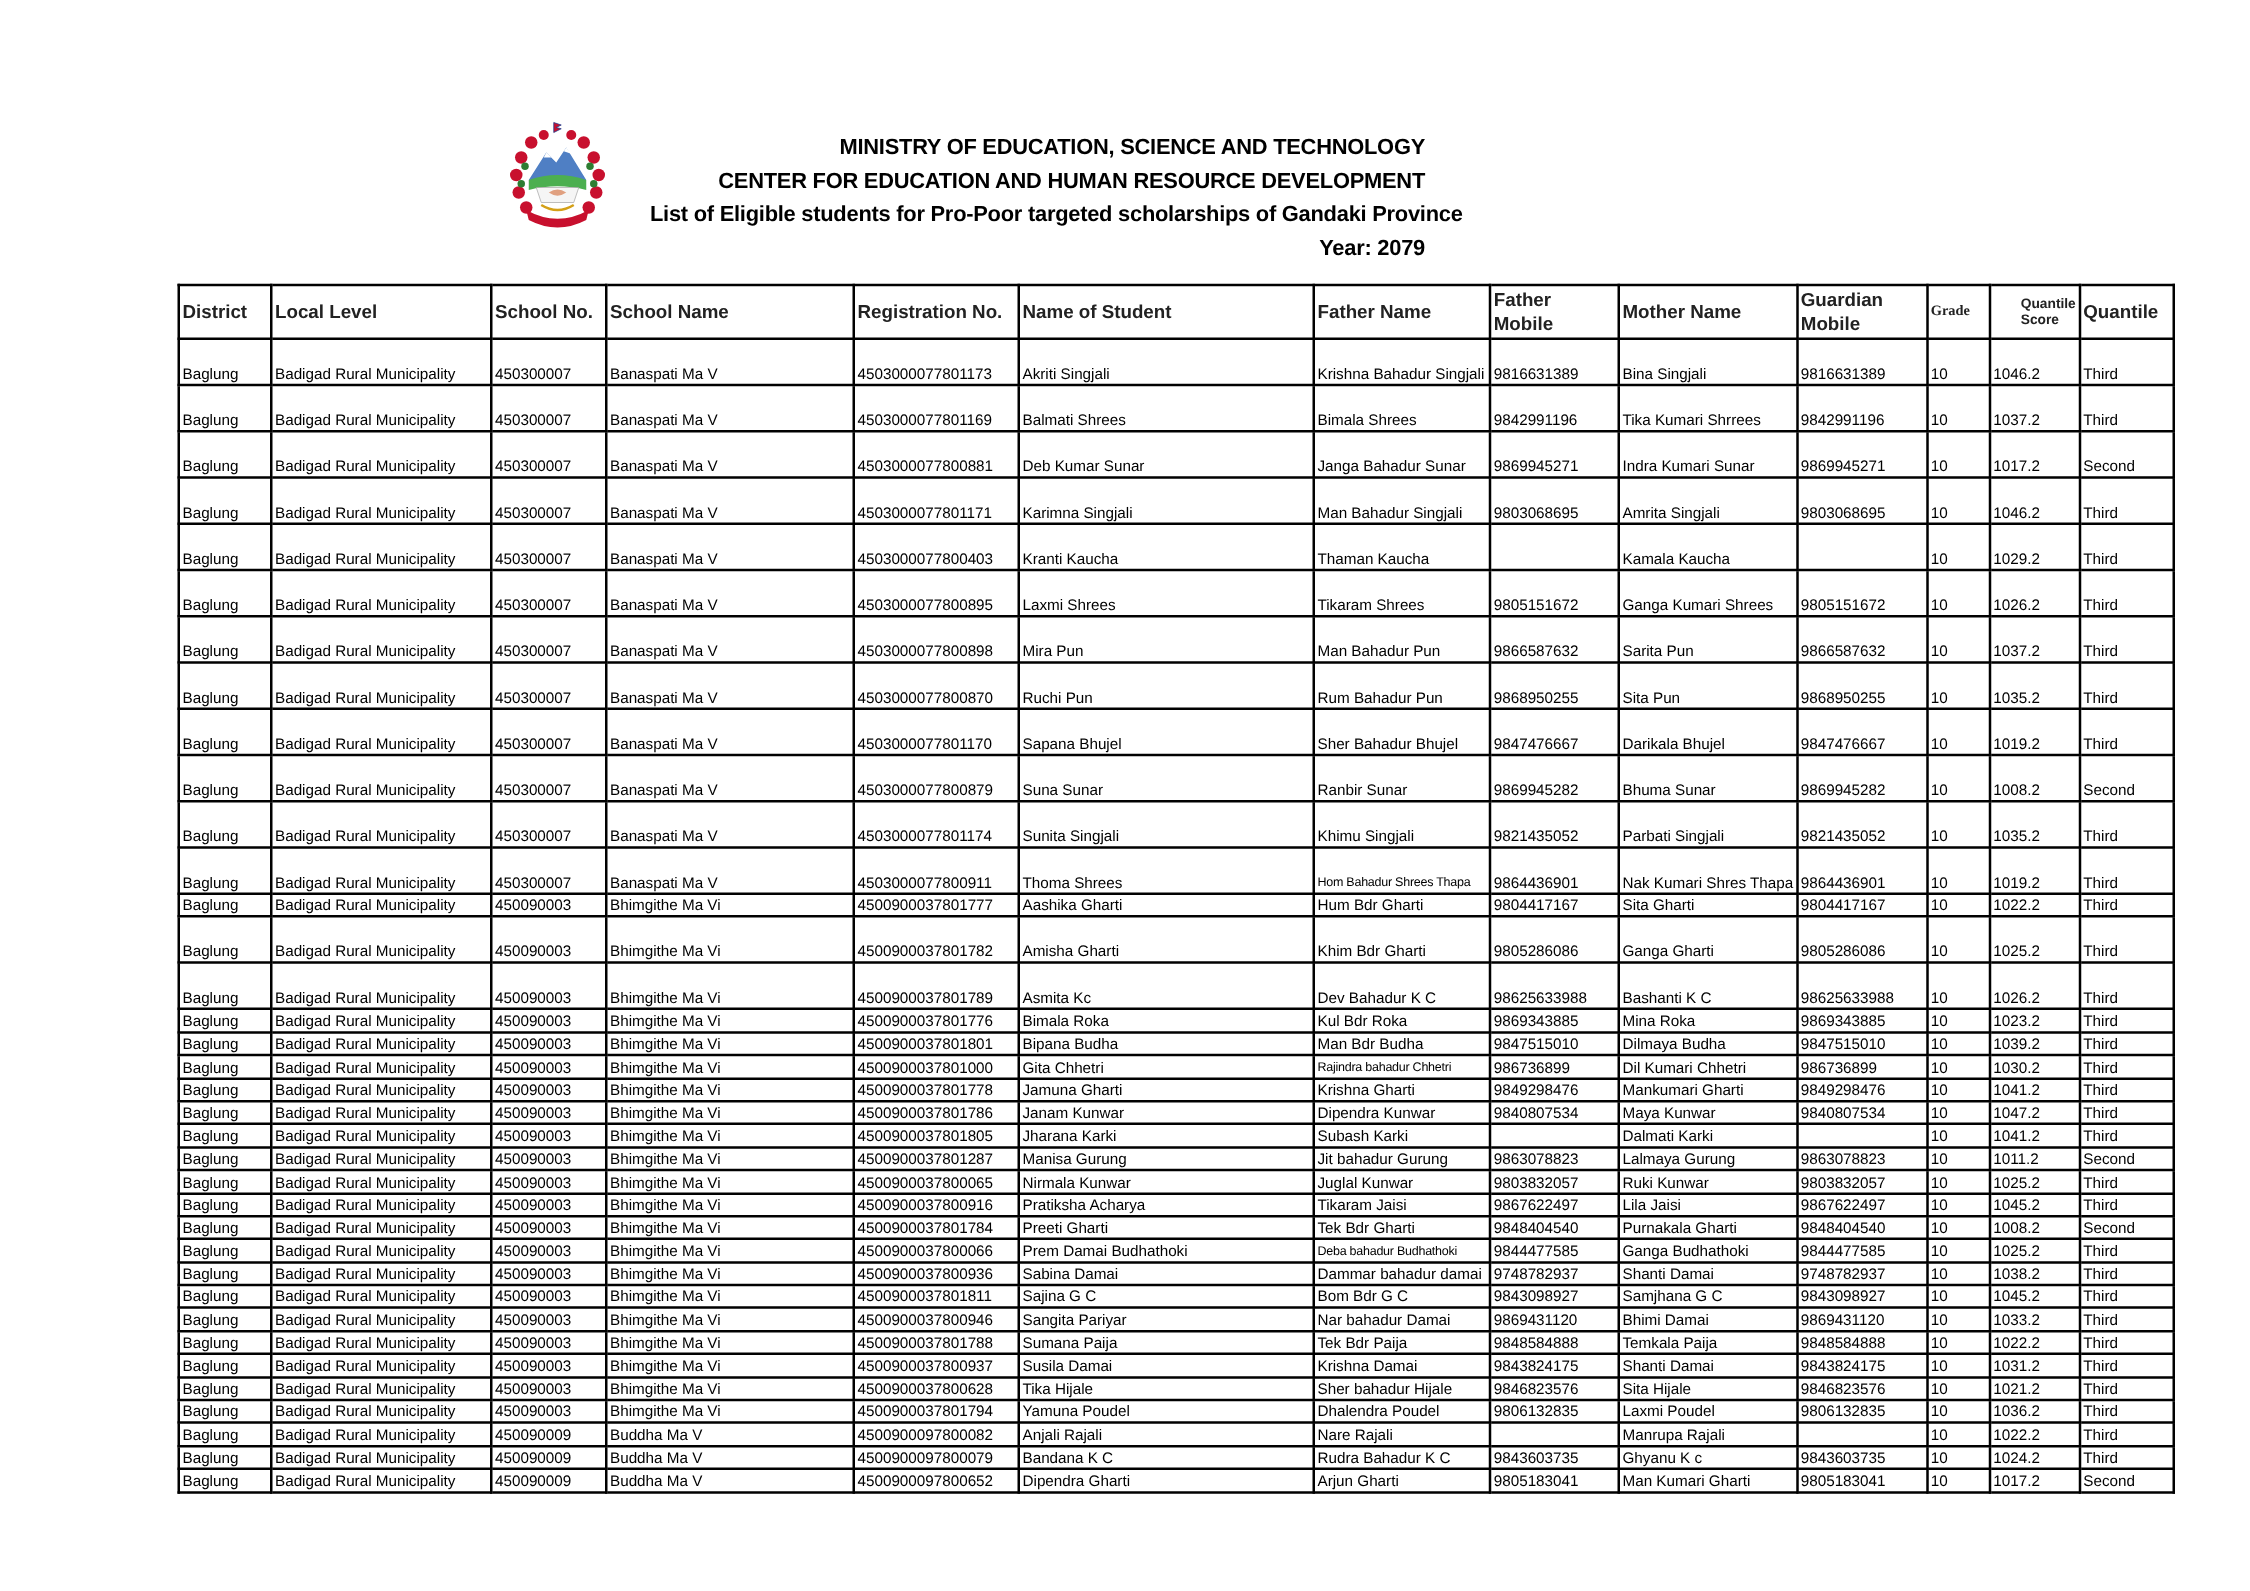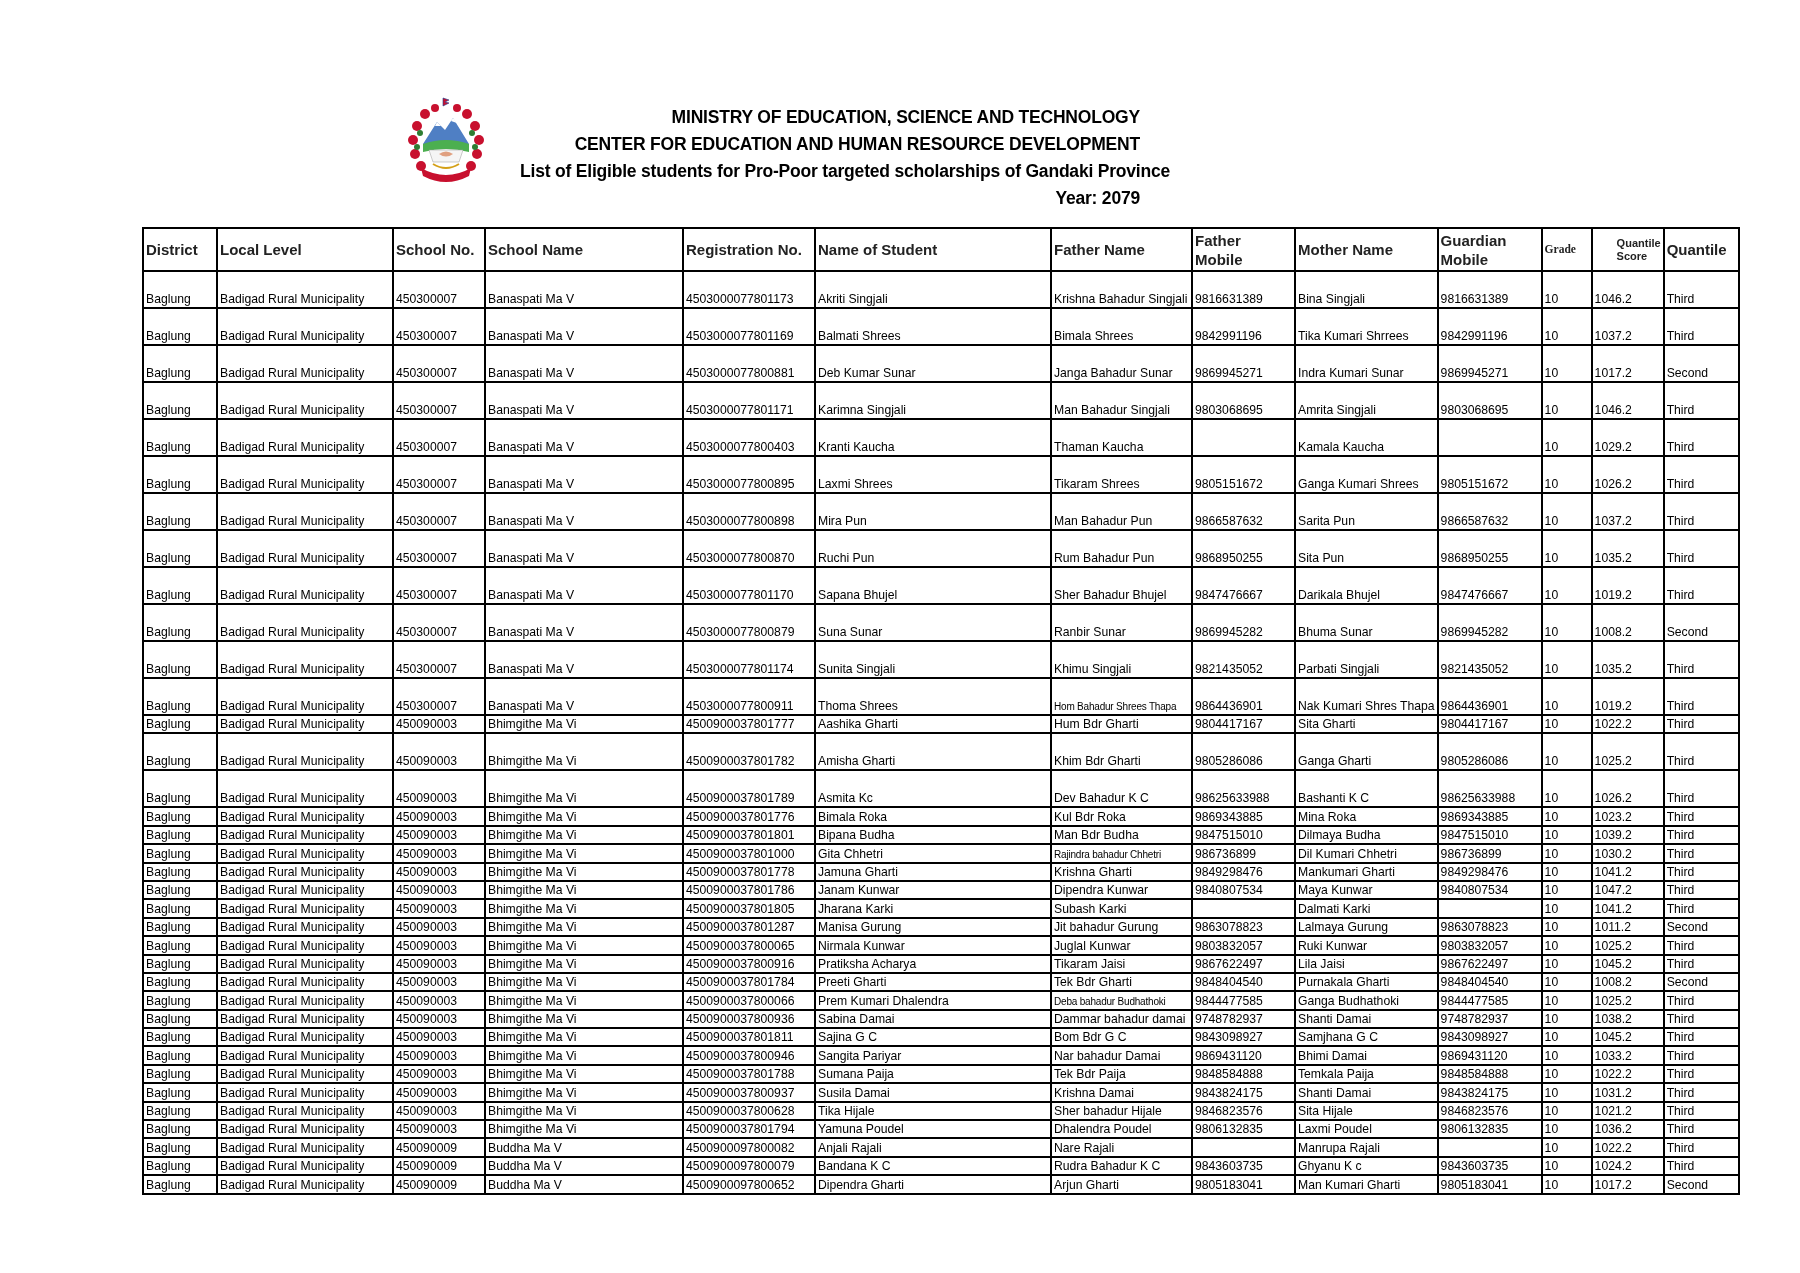--- a/index.html
+++ b/index.html
@@ -468,21 +468,21 @@
         <td>10</td>
         <td class="num-r">1008.2</td>
         <td>Second</td>
       </tr>
       <tr class="short">
         <td>Baglung</td>
         <td>Badigad Rural Municipality</td>
         <td>450090003</td>
         <td>Bhimgithe Ma Vi</td>
         <td>4500900037800066</td>
-        <td>Prem Kumari Dhalendra</td>
+        <td>Prem Damai Budhathoki</td>
         <td class="tiny">Deba bahadur Budhathoki</td>
         <td>9844477585</td>
         <td>Ganga Budhathoki</td>
         <td>9844477585</td>
         <td>10</td>
         <td class="num-r">1025.2</td>
         <td>Third</td>
       </tr>
       <tr class="short">
         <td>Baglung</td>

